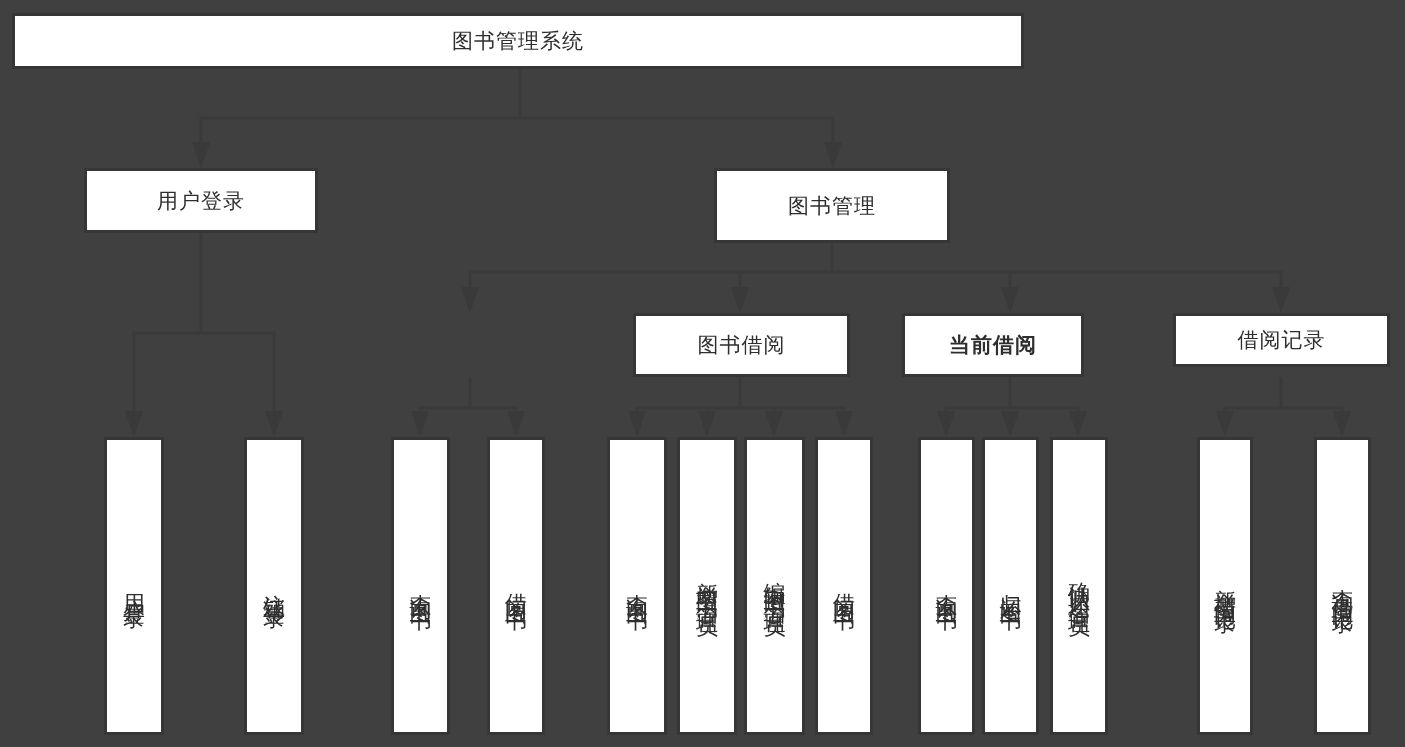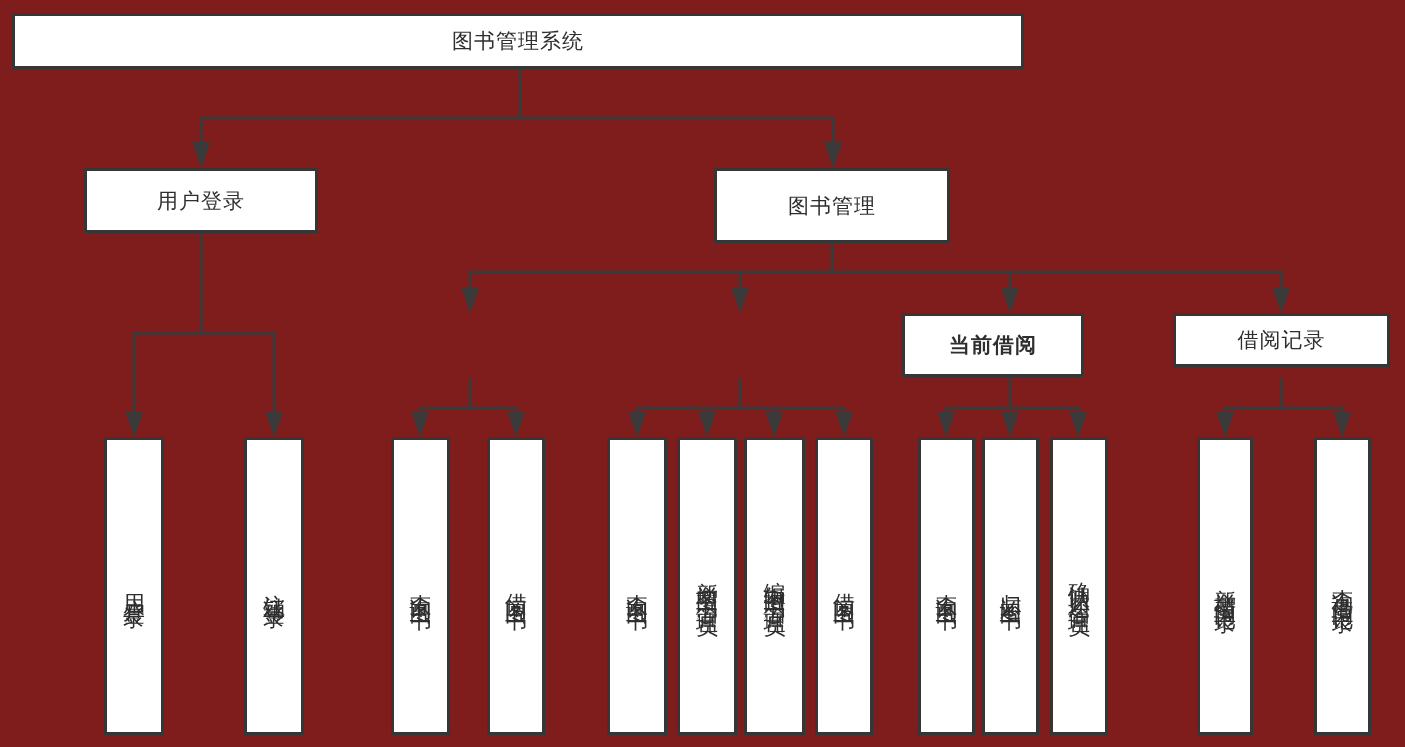--- a/index.html
+++ b/index.html
@@ -1,19 +1,19 @@
 <!DOCTYPE html>
 <html><head>
 <meta charset="utf-8">
 <style>
   html,body{margin:0;padding:0;background:#ffffff;}
   #canvas{
     position:relative;
     width:1405px;height:747px;
-    background:#7f1d1d;
+    background:#404040;
     font-family:"Liberation Sans", sans-serif;
     overflow:hidden;
   }
   #edges{position:absolute;left:0;top:0;width:1405px;height:747px;}
   .node{
     position:absolute;
     box-sizing:border-box;
     background:#ffffff;
     border:3px solid #363636;
     color:#2e2e2e;
@@ -86,20 +86,21 @@
       M1216 411L1234 411L1225 437Z
       M1333 411L1351 411L1342 437Z
     "></path>
   </svg>
 
   <div class="node" style="left:12px;top:13px;width:1012px;height:56px;">图书管理系统</div>
 
   <div class="node" style="left:84px;top:168px;width:234px;height:65px;">用户登录</div>
   <div class="node" style="left:714px;top:168px;width:236px;height:75px;">图书管理</div>
 
+  <div class="node" style="left:633px;top:313px;width:217px;height:64px;">图书借阅</div>
   <div class="node" style="left:902px;top:313px;width:182px;height:64px;font-weight:bold;">当前借阅</div>
   <div class="node" style="left:1173px;top:313px;width:217px;height:54px;">借阅记录</div>
 
   <div class="node v" style="left:104px;top:437px;width:60px;height:298px;">用户登录</div>
   <div class="node v" style="left:244px;top:437px;width:60px;height:298px;">注销登录</div>
 
   <div class="node v" style="left:391px;top:437px;width:59px;height:298px;">查询图书</div>
   <div class="node v" style="left:487px;top:437px;width:58px;height:298px;">借阅图书</div>
 
   <div class="node v" style="left:607px;top:437px;width:60px;height:298px;">查询图书</div>

